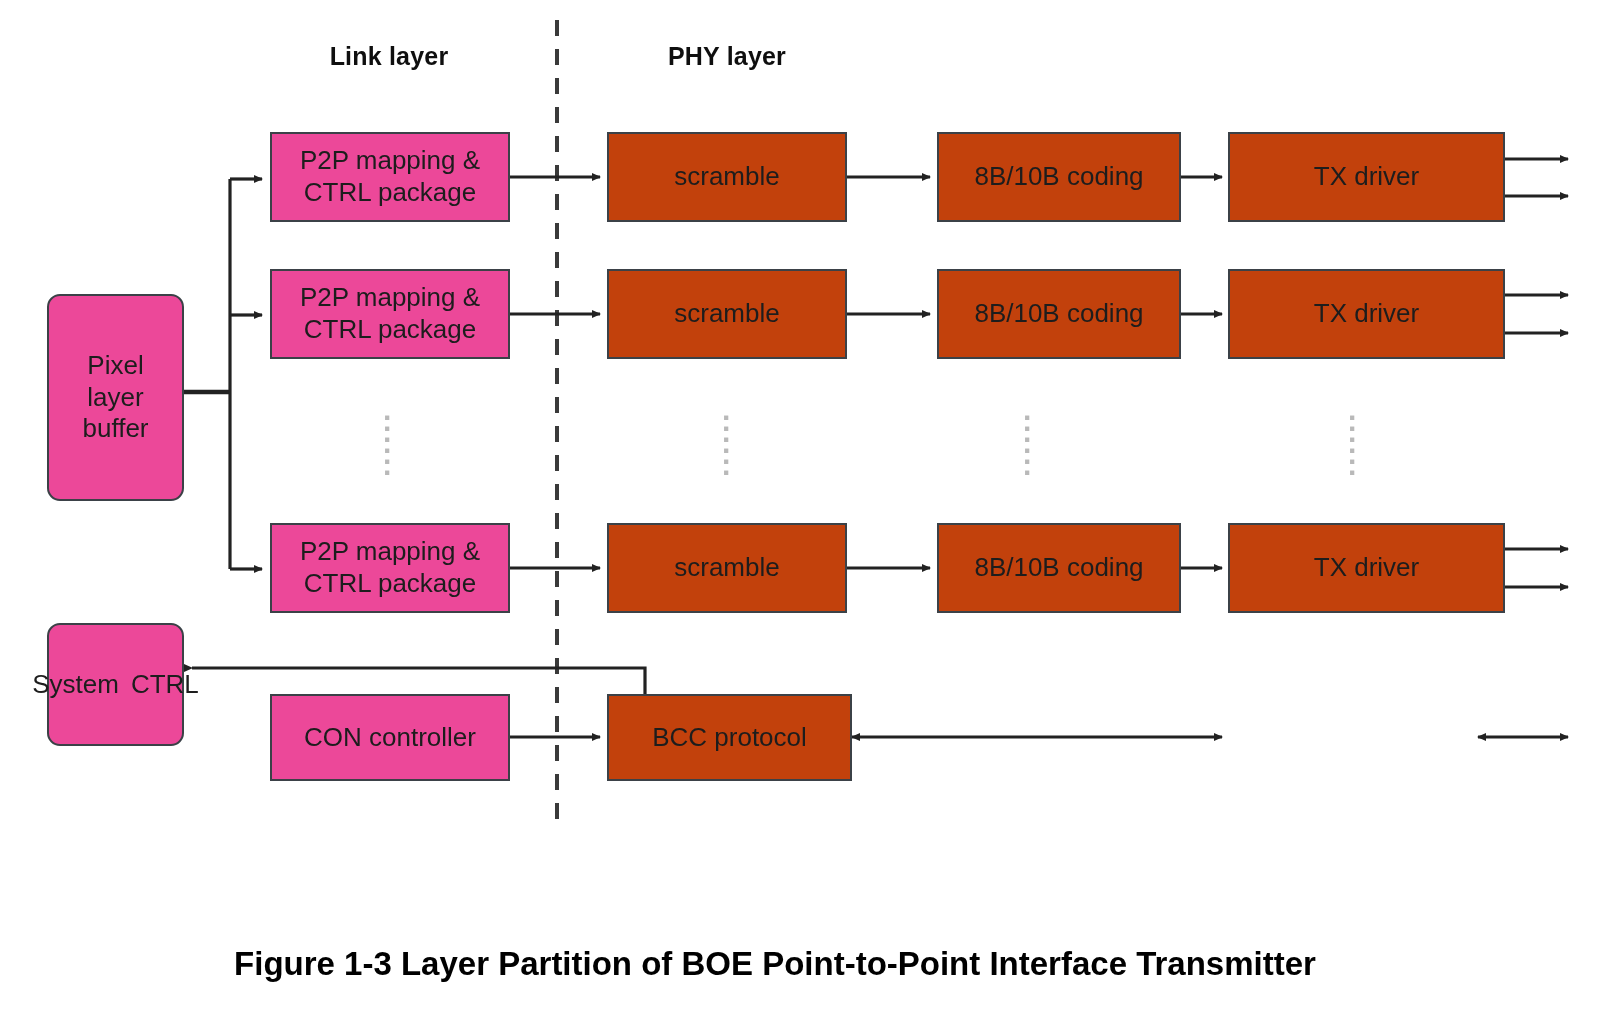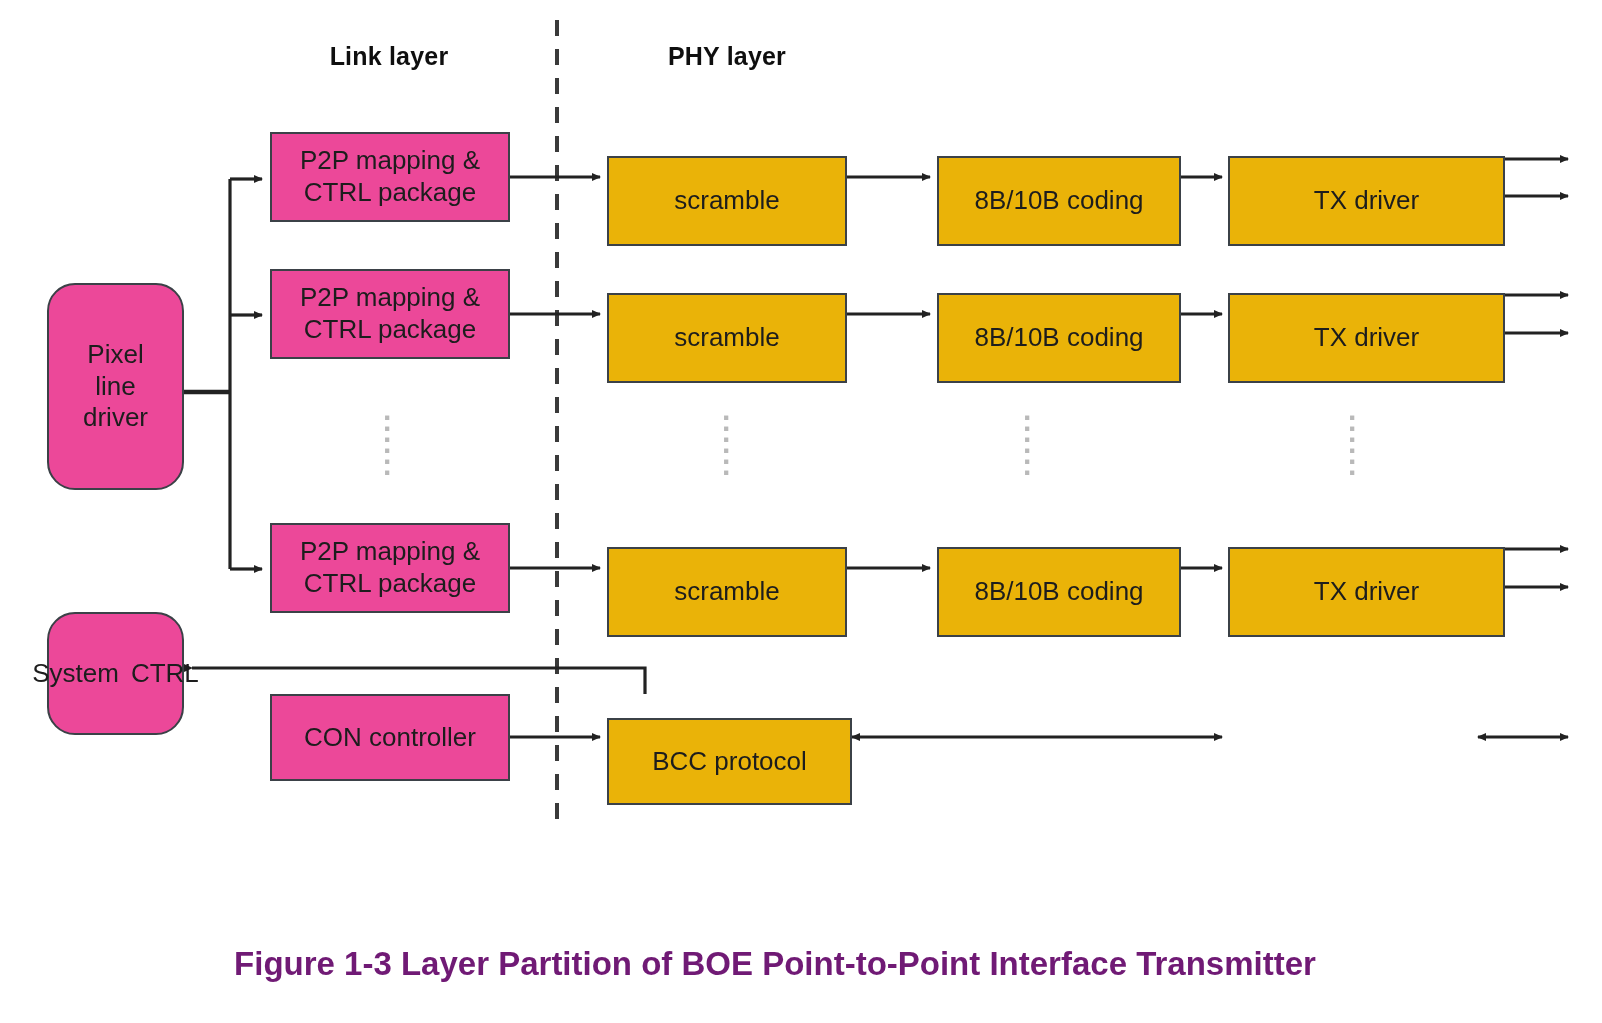--- a/index.html
+++ b/index.html
@@ -7,30 +7,30 @@
        font-family:"Liberation Sans",sans-serif;color:#1a1a1a;}
   #diagram{position:absolute;left:0;top:0;width:1602px;height:1023px;padding-left:33px;}
 
   .lbl-header{position:absolute;font-weight:bold;font-size:25px;color:#0f0f0f;
               text-align:center;letter-spacing:0.2px;}
 
   .node{position:absolute;box-sizing:border-box;display:flex;align-items:center;
         justify-content:center;text-align:center;line-height:1.22;
         font-size:26px;color:#1d1d1d;border:2.5px solid #3b4147;}
   .node.blue{background:#ec4899;}
-  .node.gray{background:#eab308;margin-top:24px;}
-  .node.round{border-radius:28px;}
+  .node.gray{background:#c2410c;}
+  .node.round{border-radius:13px;margin-top:11px;}
   .node span{display:block;padding:0 6px;}
 
   .dots{position:absolute;color:#b9b9b9;font-size:30px;line-height:11px;
         letter-spacing:0;text-align:center;font-weight:bold;}
   .dots b{display:block;font-weight:bold;}
 
   .caption{position:absolute;left:0;width:1550px;text-align:center;
-           font-size:33px;font-weight:bold;color:#701a75;}
+           font-size:33px;font-weight:bold;color:#000000;}
 
   svg.wires{position:absolute;left:0;top:0;width:1602px;height:1023px;
             overflow:visible;pointer-events:none;}
 </style>
 </head>
 <body>
 
 <div id="diagram">
 
   <div class="lbl-header" style="left:268px;top:42px;width:242px;">Link layer</div>
@@ -75,22 +75,22 @@
 
       <path d="M510,737 L600,737" marker-end="url(#ah)"></path>
       <path d="M645,694 L645,668 L192,668" marker-end="url(#ahl)"></path>
       <path d="M852,737 L1222,737" marker-end="url(#ah)" marker-start="url(#ahl)"></path>
       <path d="M1478,737 L1568,737" marker-end="url(#ah)" marker-start="url(#ahl)"></path>
     </g>
   </svg>
 
   <div class="node blue round" style="left:47px;top:283px;width:137px;height:207px;flex-direction:column;">
     <span>Pixel</span>
-    <span>line</span>
-    <span>driver</span>
+    <span>layer</span>
+    <span>buffer</span>
   </div>
 
   <div class="node blue round" style="left:47px;top:612px;width:137px;height:123px;flex-direction:row;">
     <span>System</span>
     <span>CTRL</span>
   </div>
 
   <div class="node blue" style="left:270px;top:132px;width:240px;height:90px;flex-direction:column;">
     <span>P2P mapping &amp;</span>
     <span>CTRL package</span>

